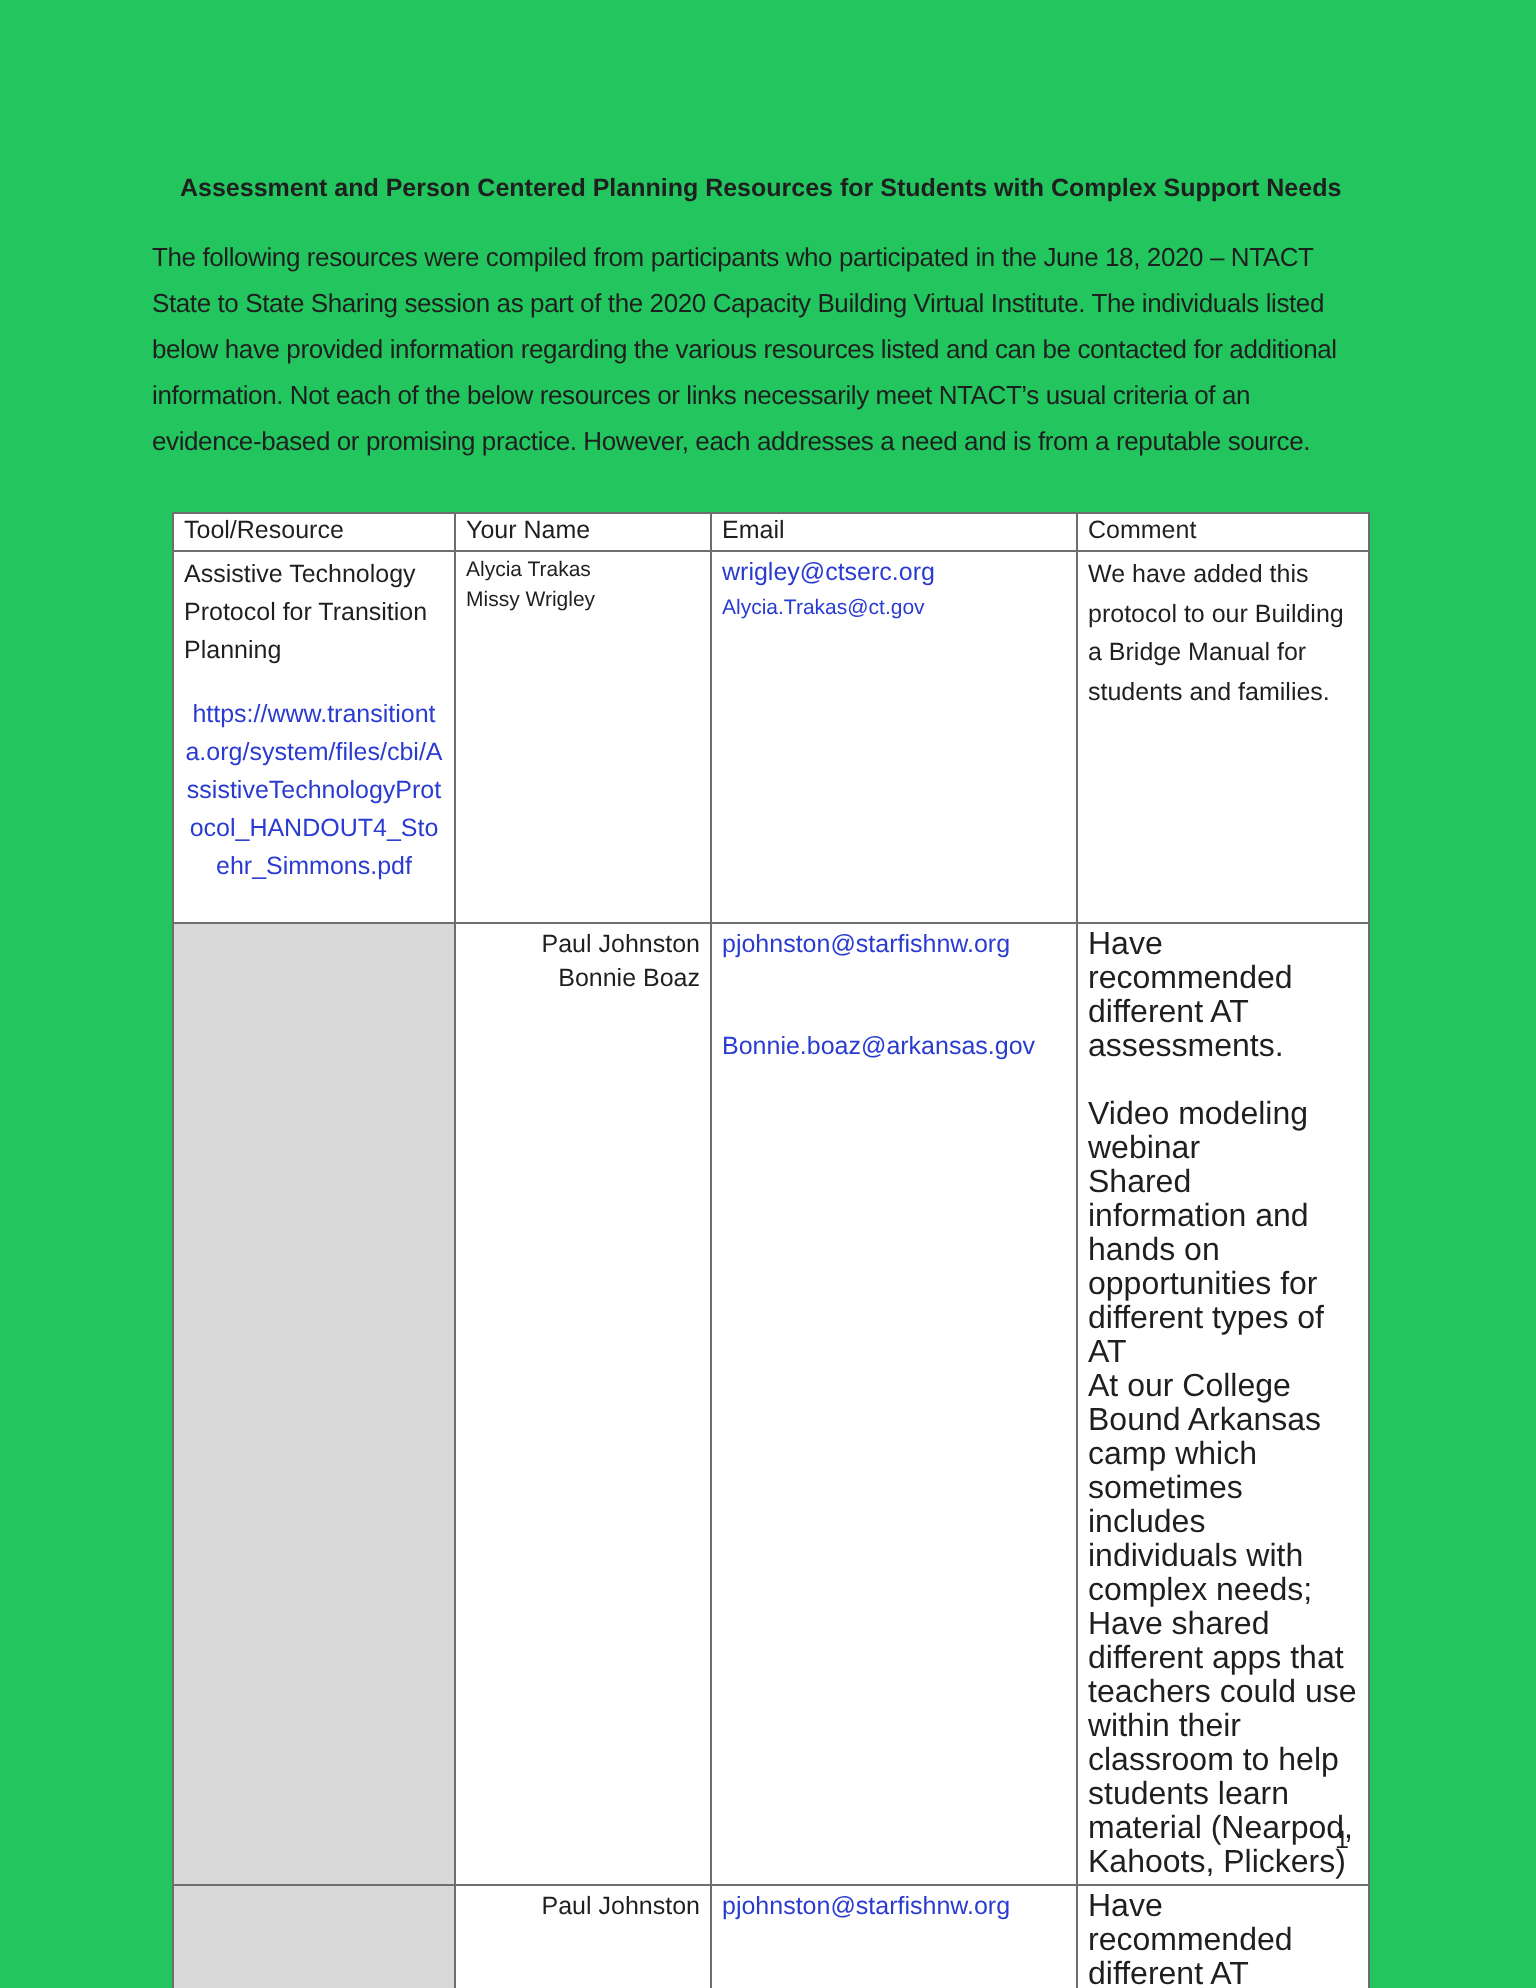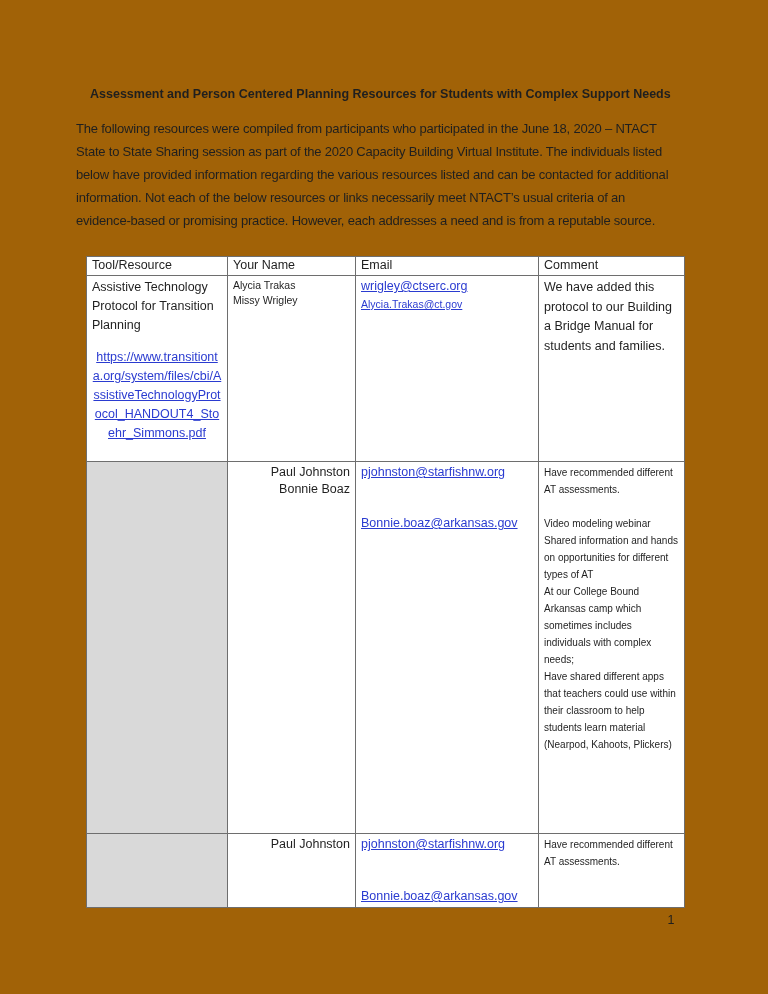--- a/index.html
+++ b/index.html
@@ -1,21 +1,21 @@
 <!DOCTYPE html>
 <html style="--link: #2a3bd0; --shaded_cell: #d9d9d9; --border: #6e6e6e; --text: #1f1f1f;"><head>
 <meta charset="utf-8">
 <style>
   html, body { margin: 0; padding: 0; background: #e8e8e8; }
   .page {
     position: relative;
     width: 768px;
     height: 994px;
     margin: 0 auto;
-    background: #a16207;
+    background: #22c55e;
     font-family: "Liberation Sans", sans-serif;
     color: var(--text, #1f1f1f);
     overflow: hidden;
   }
   .title {
     position: absolute;
     left: 90px;
     top: 87px;
     font-size: 12.5px;
     font-weight: 700;
@@ -58,36 +58,35 @@
   col.c-tool { width: 141px; }
   col.c-name { width: 128px; }
   col.c-email { width: 183px; }
   col.c-comment { width: 146px; }
   tr.r1 td { height: 186px; }
   tr.r2 td { height: 372px; }
   tr.r3 td { height: 66px; }
   .shaded { background: var(--shaded_cell, #d9d9d9); }
   a.link {
     color: var(--link, #2a3bd0);
-    text-decoration: underline;
     display: block;
     cursor: pointer;
   }
   .cell-tool { font-size: 12.5px; line-height: 19px; }
   .tool-link { margin-top: 13px; word-break: break-all; text-align: center; }
   .name-sm div { font-size: 10.5px; line-height: 15px; }
   .email-lg { font-size: 12.5px; line-height: 17px; }
   .email-sm { font-size: 10.5px; line-height: 14px; margin-top: 2px; }
   .cell-comment1 { font-size: 12.5px; line-height: 19.5px; }
   .name-md div { font-size: 12.5px; line-height: 17px; text-align: right; }
   .name-gap { }
   .email-md { font-size: 12.5px; line-height: 17px; }
   .email-gap2 { margin-top: 34px; }
   .email-gap3 { margin-top: 35px; }
-  .cell-comment2 { font-size: 10px; line-height: 17px; }
+  .cell-comment2 { font-size: 16px; line-height: 17px; }
   .cblock-gap { margin-bottom: 17px; }
   .page-number {
     position: absolute;
     left: 656px;
     top: 913px;
     width: 30px;
     text-align: center;
     font-size: 12.5px;
   }
 </style>

